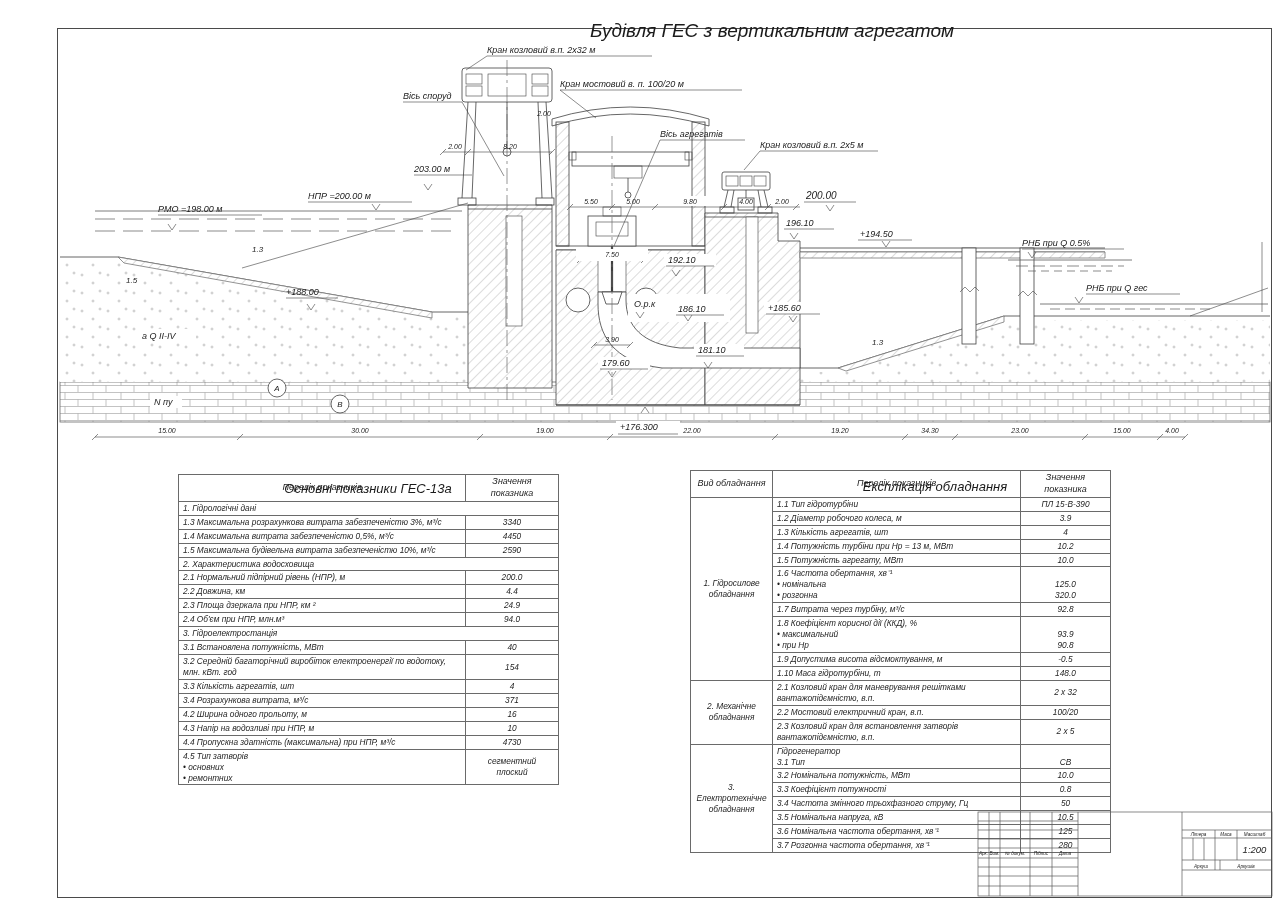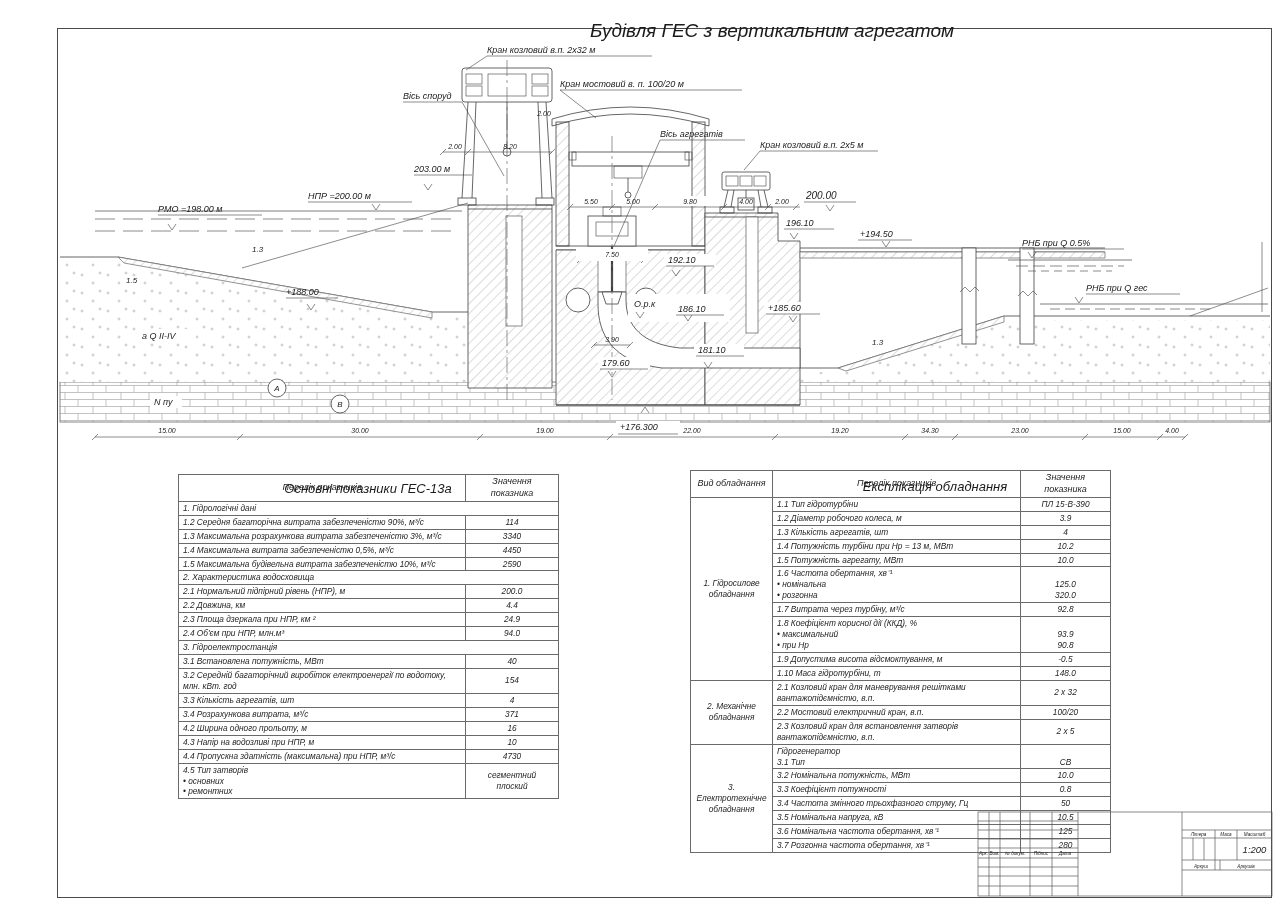--- a/index.html
+++ b/index.html
@@ -316,24 +316,20 @@
         <tr>
           <th>Перелік показників</th>
           <th>Значення показника</th>
         </tr>
       </thead>
       <tbody id="left-tbody">
           <tr>
             <td colspan="2" class="sec">1.  Гідрологічні дані</td>
           </tr>
           <tr>
-            <td>1.2 Середня багаторічна витрата забезпеченістю  90%, м³/с</td>
-            <td class="val">114</td>
-          </tr>
-          <tr>
             <td>1.3 Максимальна розрахункова витрата забезпеченістю 3%, м³/с</td>
             <td class="val">3340</td>
           </tr>
           <tr>
             <td>1.4 Максимальна витрата забезпеченістю 0,5%, м³/с</td>
             <td class="val">4450</td>
           </tr>
           <tr>
             <td>1.5 Максимальна будівельна витрата забезпеченістю  10%, м³/с</td>
             <td class="val">2590</td>

